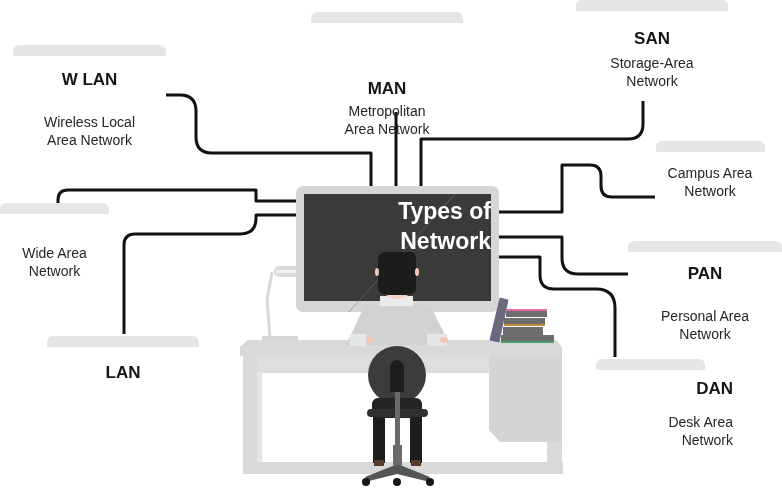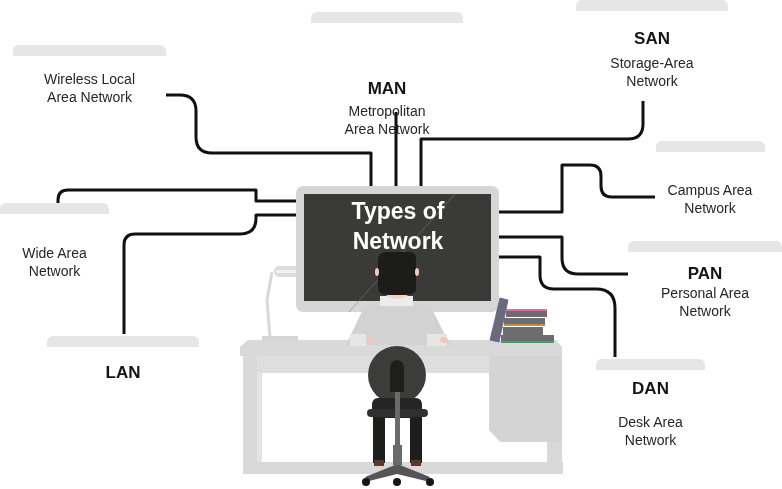--- a/index.html
+++ b/index.html
@@ -2,22 +2,22 @@
 <html><head>
 <meta charset="utf-8">
 <style>
   html, body { margin: 0; padding: 0; background: #ffffff; }
   body { width: 782px; height: 489px; position: relative; overflow: hidden;
          font-family: "Liberation Sans", "DejaVu Sans", sans-serif; color: #1c1c1c; }
   #scene { position: absolute; left: 0; top: 0; width: 782px; height: 489px; }
   .card-bar { position: absolute; height: 11px; background: #e6e6e6; border-radius: 6px 6px 0 0; }
   .node { position: absolute; text-align: center; }
   .node .abbr { font-weight: bold; font-size: 17px; line-height: 20px; color: #151515; display: block; }
-  .node .full { font-size: 14px; line-height: 18px; color: #262626; display: block; margin-top: 0; }
-  .screen-title { position: absolute; left: 305px; top: 196px; width: 186px; text-align: center;
+  .node .full { font-size: 14px; line-height: 18px; color: #262626; display: block; margin-top: 23px; }
+  .screen-title { position: absolute; left: 305px; top: 196px; width: 186px; text-align: right;
                   font-weight: bold; font-size: 23px; line-height: 30px; color: #ffffff; }
 </style>
 </head>
 <body>
 
 <svg id="scene" viewBox="0 0 782 489" xmlns="http://www.w3.org/2000/svg">
 
   <g fill="none" stroke="#111" stroke-width="3" stroke-linejoin="round">
     <path d="M166 95 H180 Q196 95 196 111 V137 Q196 153 212 153 H371 V186"></path>
     <path d="M396 112 V186"></path>
@@ -103,20 +103,21 @@
 <div class="card-bar" style="left:628px; top:241px; width:154px;"></div>
 <div class="card-bar" style="left:47px; top:336px; width:152px;"></div>
 <div class="card-bar" style="left:596px; top:359px; width:109px;"></div>
 
 <div class="screen-title">
   <div>Types of</div>
   <div>Network</div>
 </div>
 
 <div class="node" style="left:13px; top:70px; width:153px;">
+  <span class="abbr">W LAN</span>
   <span class="full">
     <span>Wireless Local</span><br>
     <span>Area Network</span>
   </span>
 </div>
 
 <div class="node" style="left:311px; top:35px; width:152px;margin-top:44px;">
   <span class="abbr">MAN</span>
   <span class="full" style="margin-top:3px;">
     <span>Metropolitan</span><br>
@@ -126,21 +127,21 @@
 
 <div class="node" style="left:576px; top:29px; width:152px;">
   <span class="abbr">SAN</span>
   <span class="full" style="margin-top:5px;">
     <span>Storage-Area</span><br>
     <span>Network</span>
   </span>
 </div>
 
 <div class="node" style="left:650px; top:162px; width:120px;">
-  <span class="full" style="margin-top:19px;">
+  <span class="full" style="margin-top:2px;">
     <span>Campus Area</span><br>
     <span>Network</span>
   </span>
 </div>
 
 <div class="node" style="left:0px; top:224px; width:109px;">
   <span class="full" style="margin-top:20px;">
     <span>Wide Area</span><br>
     <span>Network</span>
   </span>
@@ -151,19 +152,19 @@
   <span class="full">
     <span>Personal Area</span><br>
     <span>Network</span>
   </span>
 </div>
 
 <div class="node" style="left:47px; top:363px; width:152px;">
   <span class="abbr">LAN</span>
 </div>
 
-<div class="node" style="left:596px; top:379px; width:109px;">
+<div class="node" style="left:624px; top:379px; width:109px;text-align:right;">
   <span class="abbr">DAN</span>
   <span class="full" style="margin-top:14px;">
     <span>Desk Area</span><br>
     <span>Network</span>
   </span>
 </div>
 
 </body></html>

